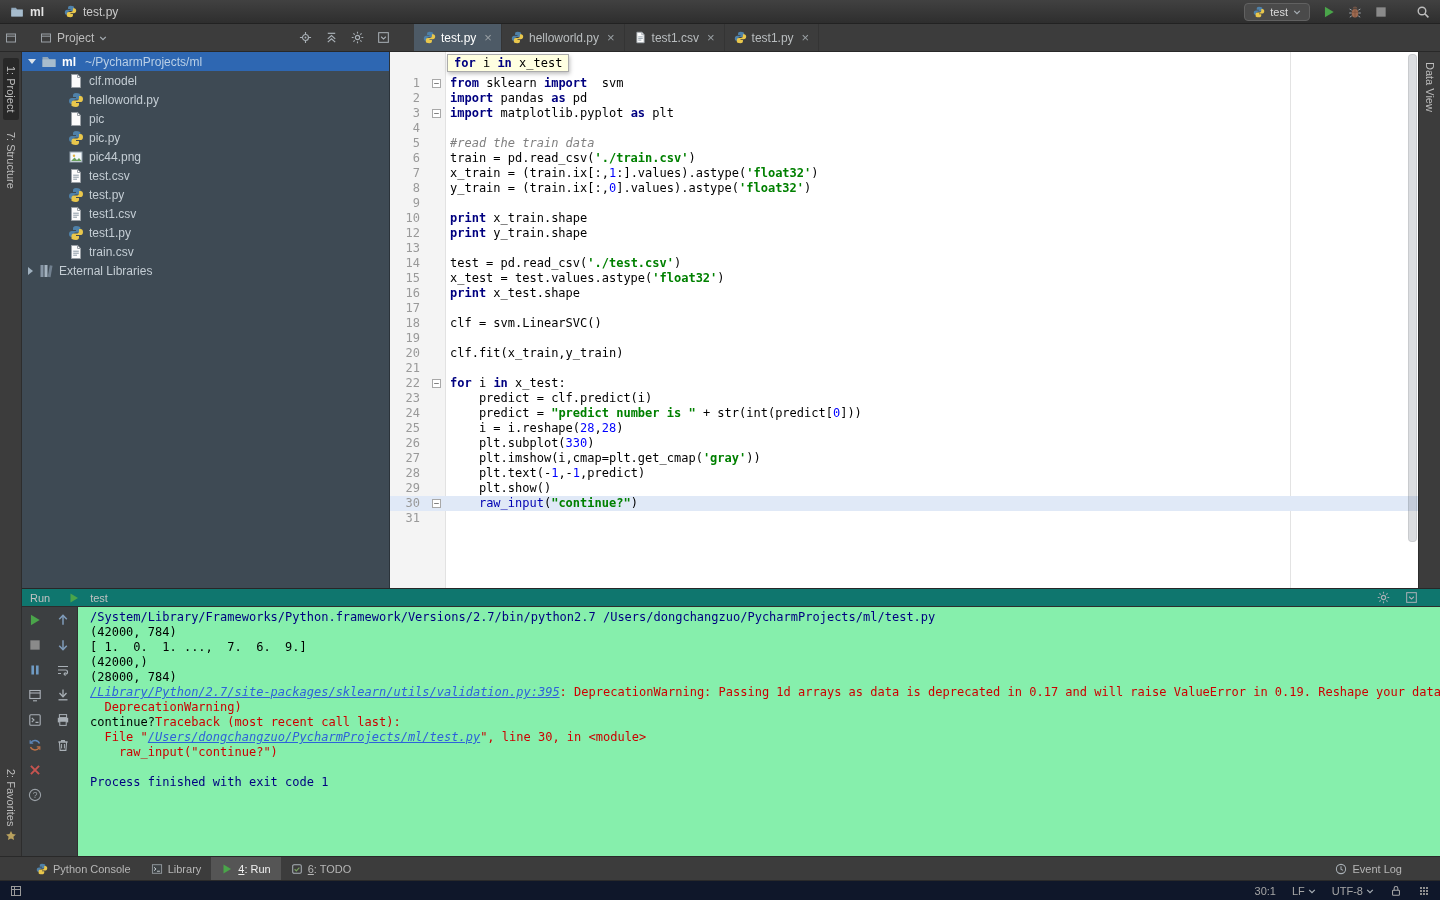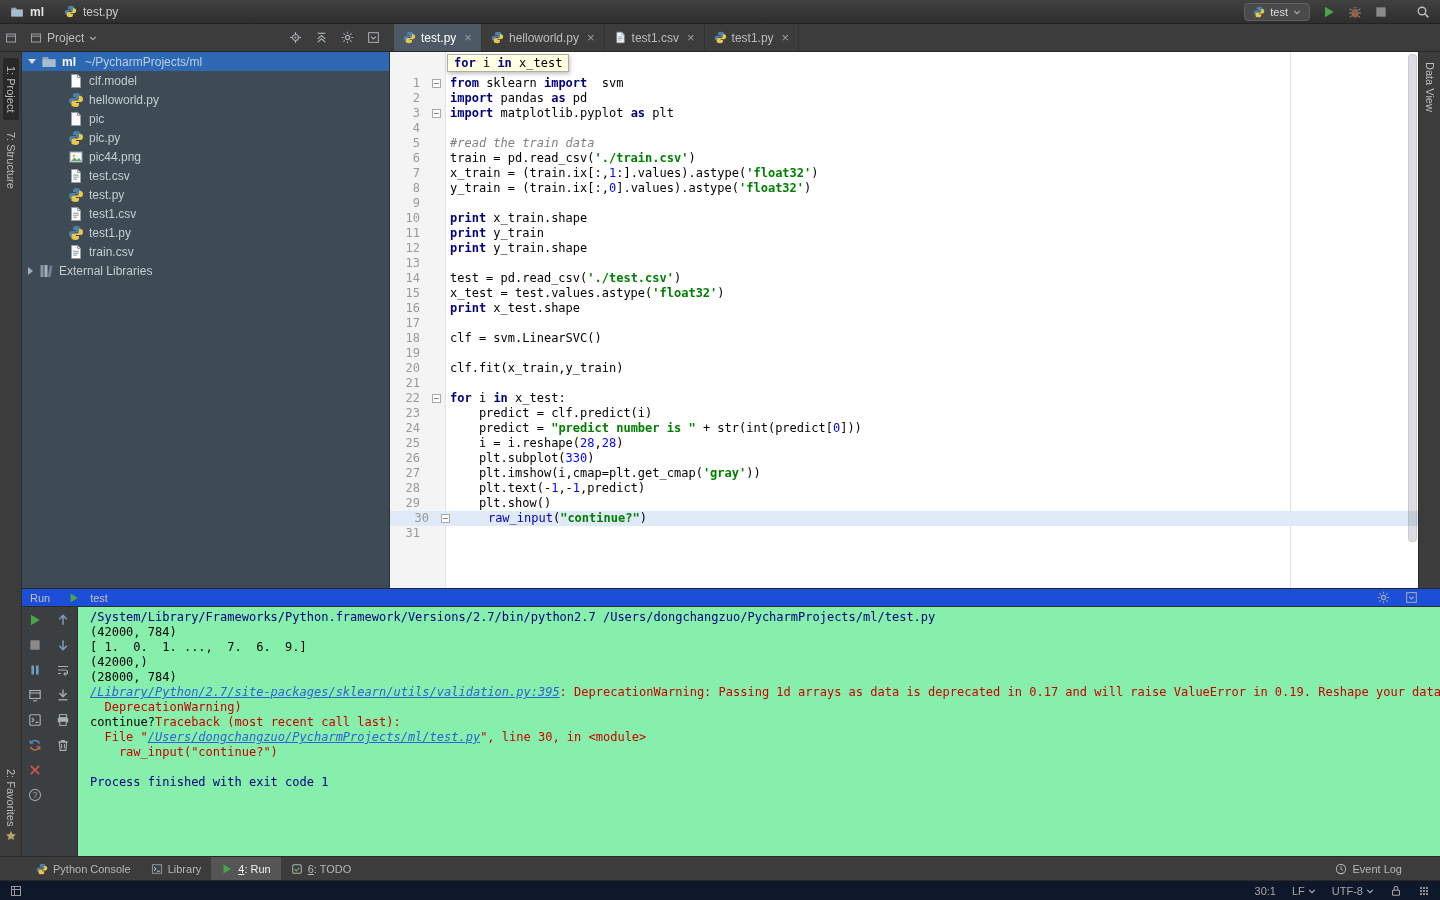--- a/index.html
+++ b/index.html
@@ -19,21 +19,21 @@
   .tb-project { font-weight:bold; color:#e3e3e3; }
   .tb-file-icon { margin-left:14px; }
   .tb-right { margin-left:auto; display:flex; align-items:center; gap:12px; }
   .run-config { display:flex; align-items:center; gap:5px; background:#4a4a4a; border:1px solid #616161;
                 border-radius:4px; height:18px; padding:0 8px; font-size:11px; color:#ddd; }
   .tb-actions { display:flex; align-items:center; gap:12px; }
   .icon-btn { display: flex; align-items:center; justify-content:center; }
   .tb-actions .icon-btn:last-child { margin-left:16px; }
 
   
-  .row2 { height:28px; flex:none; background:#3c3c3c; border-bottom:1px solid #282828; display:flex; }
+  .row2 { height:28px; flex:none; background:#3c3c3c; border-bottom:1px solid #282828; display:flex;gap:10px; }
   .strip-corner { width:22px; flex:none; display:flex; align-items:center; justify-content:center; }
   .project-header { width:368px; flex:none; display:flex; align-items:center; gap:5px; padding:0 10px 0 8px;
                     font-size:12px; color:#bcbcbc; }
   .ph-actions { margin-left:auto; display:flex; gap:13px; align-items:center; }
   .tabbar { flex:1; display:flex; align-items:stretch; padding-left:4px; overflow:hidden; }
   .tab { display:flex; align-items:center; gap:5px; padding:0 9px; font-size:12px; color:#b9bdbf;
          border-right:1px solid #343434; cursor:default; }
   .tab.active { background:#4d5a66; color:#fff; }
   .tab-close { color:#9aa0a4; font-size:13px; margin-left:3px; line-height:1; }
 
@@ -65,42 +65,42 @@
   .arrow.down { border-left:4px solid transparent; border-right:4px solid transparent; border-top:5px solid #dbe3ea; }
   .arrow.right { border-top:4px solid transparent; border-bottom:4px solid transparent; border-left:5px solid #9fb0be; }
 
   
   .editor { flex:1; position:relative; background:#fff; overflow:hidden;
             font-family:"DejaVu Sans Mono", monospace; }
   .gutter-bg { position:absolute; left:0; top:0; bottom:0; width:56px; background:#f4f4f4; border-right:1px solid #e2e2e2; }
   .margin-guide { position:absolute; left:900px; top:0; bottom:0; width:1px; background:#e3e3e3; }
   .code { position:relative; padding-top:24px; }
   .code-row { display:flex; height:15px; line-height:15px; font-size:12px; }
-  .code-row.current { background:#e0e9f7;padding-left:9px; }
+  .code-row.current { background:#e0e9f7; }
   .code-row .ln { width:30px; text-align:right; color:#999; flex:none; }
   .code-row .fold { width:26px; flex:none; position:relative; }
   .fold-box { position:absolute; right:5px; top:3px; width:9px; height:9px; border:1px solid #a8a8a8;
               background:#fff; color:#555; font-size:9px; line-height:7px; text-align:center; }
   .code-text { white-space:pre; padding-left:4px; }
   .tok-k { color:#000080; font-weight:bold; }
   .tok-s { color:#008000; font-weight:bold; }
   .tok-n { color:#0000ff; }
   .tok-c { color:#808080; font-style:italic; }
   .tok-b { color:#0000b2; }
   .tok-p { color:#000; }
   .hint { position:absolute; left:57px; top:2px; z-index:5; background:#ffffe1; border:1px solid #ababab;
           box-shadow:1px 2px 4px rgba(0,0,0,.25); padding:0 6px; height:18px; line-height:16px;
           font-size:12px; white-space:pre; }
   .editor-scroll { position:absolute; top:0; right:0; width:11px; bottom:0; }
   .editor-scroll .thumb { position:absolute; top:2px; right:1px; width:9px; height:488px;
           background:rgba(110,120,130,.25); border:1px solid rgba(0,0,0,.08); border-radius:4px; }
 
   
   .run-panel { flex:1; display:flex; flex-direction:column; background:#3c3f41; border-top:1px solid #272727; min-height:0; }
-  .run-header { height:18px; flex:none; background:#1d4ed8; border-bottom:1px solid #2d2d2d;
+  .run-header { height:18px; flex:none; background:#0f766e; border-bottom:1px solid #2d2d2d;
                 display:flex; align-items:center; font-size:11px; color:#c2c2c2; padding:0 8px; gap:10px; }
   .run-title { margin-right:8px; }
   .run-header-actions { margin-left:auto; display:flex; gap:15px; margin-right:14px; align-items:center; }
   .run-body { flex:1; display:flex; min-height:0; }
   .run-col { background:#3c3f41; display:flex; flex-direction:column; align-items:center; padding-top:5px; gap:9px; flex:none; }
   .run-col.col1 { width:26px; }
   .run-col.col2 { width:30px; border-right:1px solid #303030; }
   .run-col .icon-btn { width:18px; height:16px; }
   .console { flex:1; background:#86efac; overflow:hidden; padding:3px 16px 0 12px; }
   .console-line { height:15px; line-height:15px; font-size:12px; white-space:pre;
@@ -501,25 +501,20 @@
                 <span class="ln">9</span>
                 <span class="fold"></span>
                 <span class="code-text"></span>
               </div>
               <div class="code-row">
                 <span class="ln">10</span>
                 <span class="fold"></span>
                 <span class="code-text"><span class="tok-k">print</span><span class="tok-p"> x_train.shape</span></span>
               </div>
               <div class="code-row">
-                <span class="ln">11</span>
-                <span class="fold"></span>
-                <span class="code-text"><span class="tok-k">print</span><span class="tok-p"> y_train</span></span>
-              </div>
-              <div class="code-row">
                 <span class="ln">12</span>
                 <span class="fold"></span>
                 <span class="code-text"><span class="tok-k">print</span><span class="tok-p"> y_train.shape</span></span>
               </div>
               <div class="code-row">
                 <span class="ln">13</span>
                 <span class="fold"></span>
                 <span class="code-text"></span>
               </div>
               <div class="code-row">

